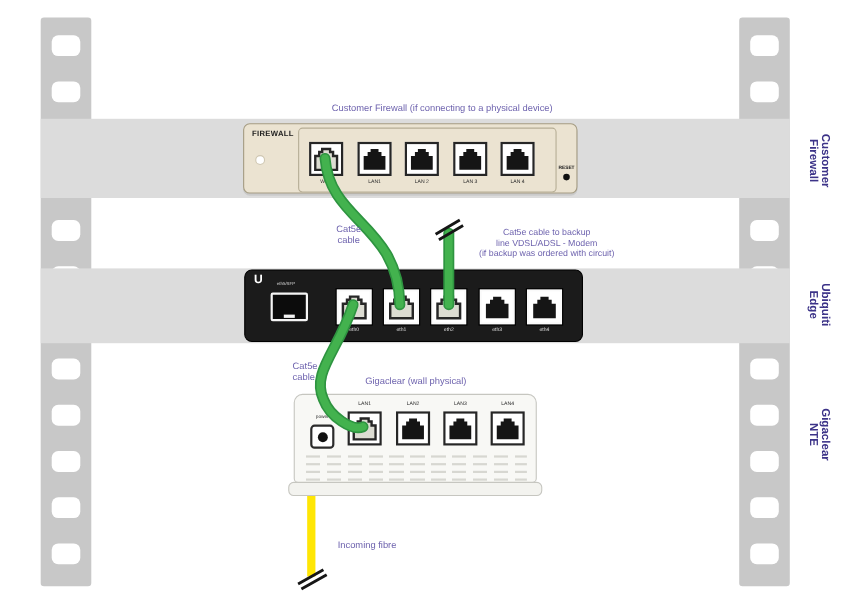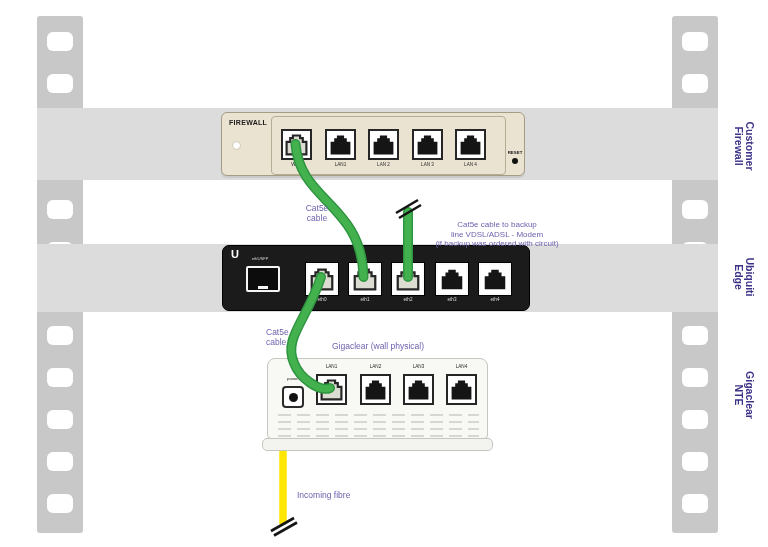--- a/index.html
+++ b/index.html
@@ -243,29 +243,30 @@
     </defs>
     <use href="#c1" class="cable-under"></use>
     <use href="#c1" class="cable-top"></use>
     <use href="#c2" class="cable-under"></use>
     <use href="#c2" class="cable-top"></use>
     <use href="#c3" class="cable-under"></use>
     <use href="#c3" class="cable-top"></use>
     <path class="slash" d="M396,213 L418,200 M399,218 L421,205"></path>
   </svg>
 
+  <div class="ann" style="left:202px;top:94px;width:400px">Customer Firewall (if connecting to a physical device)</div>
   <div class="ann" style="left:287px;top:204px;width:60px">Cat5e
 cable</div>
-  <div class="ann" style="left:417px;top:220px;width:160px;font-size:8px">Cat5e cable to backup
+  <div class="ann" style="left:417px;top:207px;width:160px;font-size:8px">Cat5e cable to backup
 line VDSL/ADSL - Modem
 (if backup was ordered with circuit)</div>
   <div class="ann left" style="left:266px;top:328px;width:46px">Cat5e
 cable</div>
   <div class="ann" style="left:308px;top:342px;width:140px">Gigaclear (wall physical)</div>
-  <div class="ann left" style="left:297px;top:491px;width:90px">Incoming fibre</div>
+  <div class="ann left" style="left:307px;top:491px;width:90px">Incoming fibre</div>
 
   <div class="vlabel" style="left:744px;top:146px">Customer
 Firewall</div>
   <div class="vlabel" style="left:744px;top:277px">Ubiquiti
 Edge</div>
   <div class="vlabel" style="left:744px;top:395px">Gigaclear
 NTE</div>
 
 </div>
 

